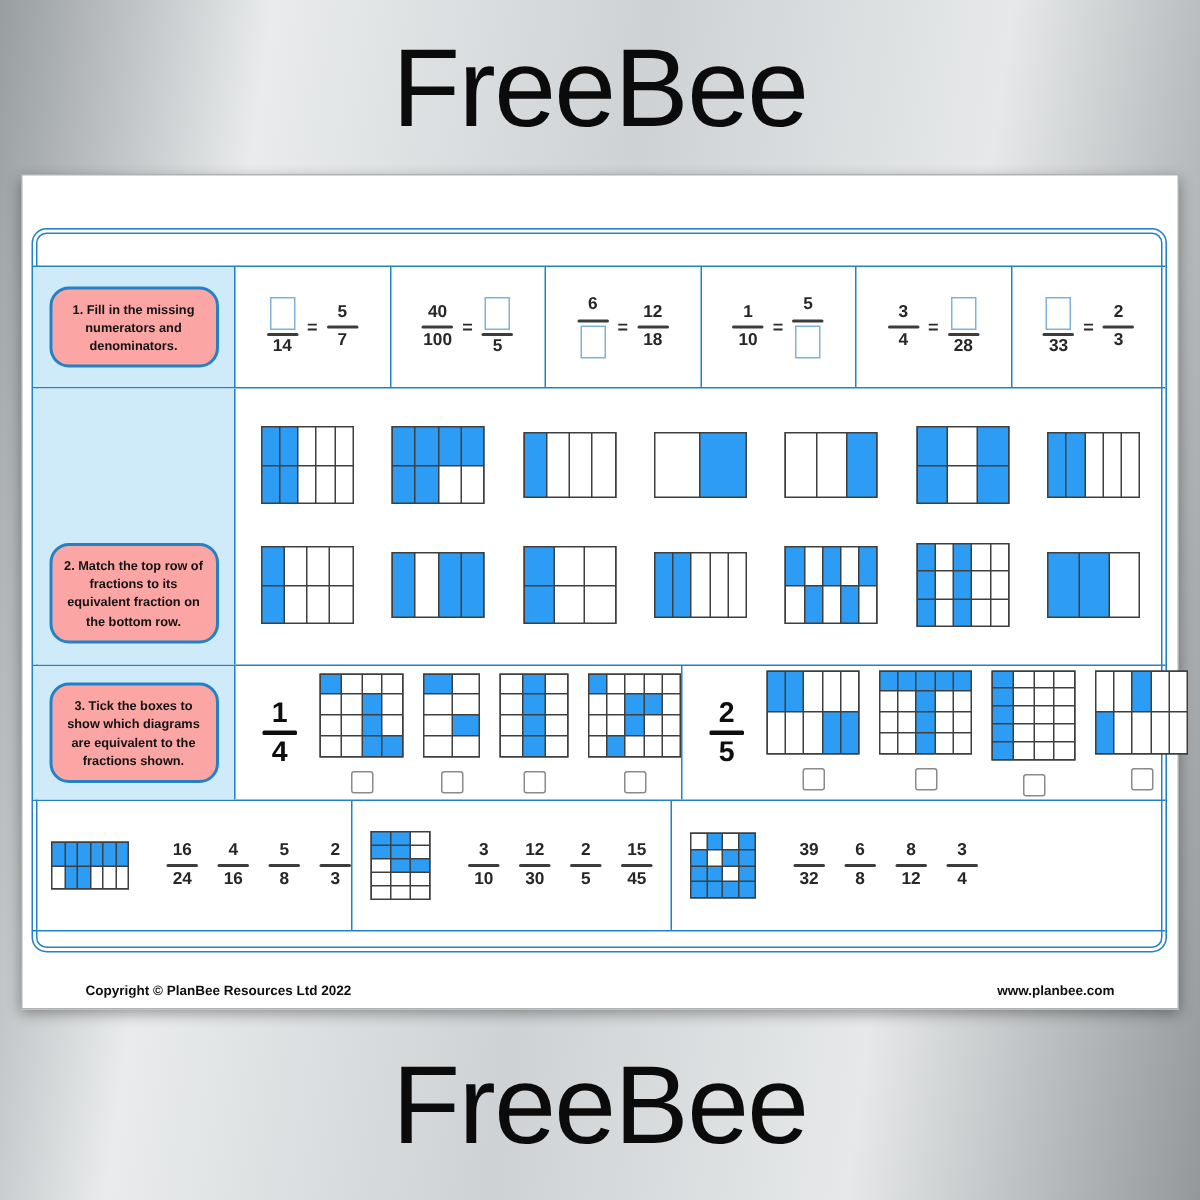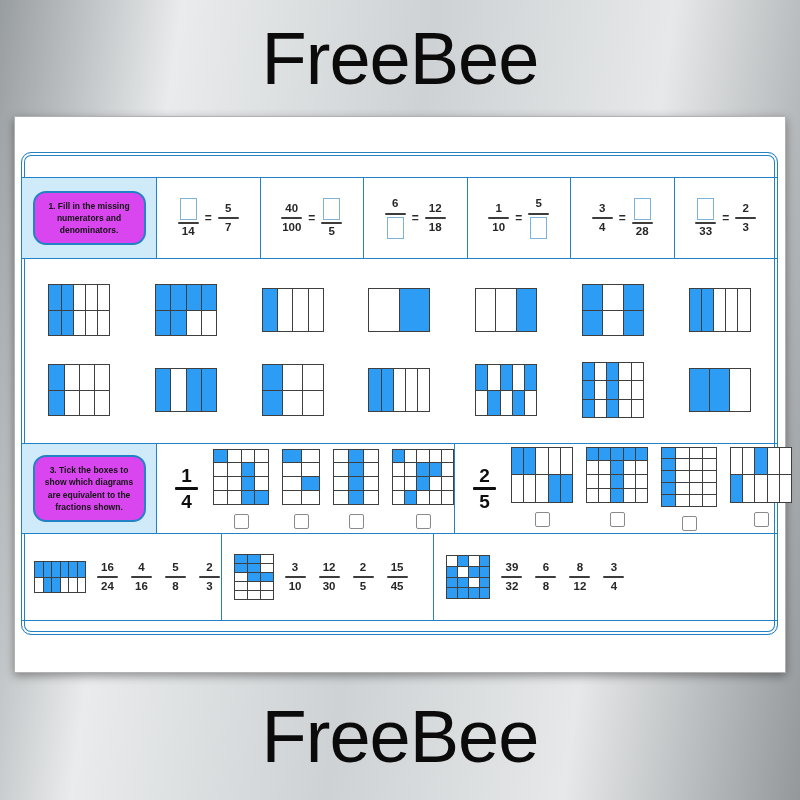--- a/index.html
+++ b/index.html
@@ -24,42 +24,42 @@
     background:#fff; border:3px solid var(--titleblue); border-radius:19px;
     padding:5px 26px; font-size:16px; font-weight:700; color:#0f1e2b;
     z-index:3; white-space:nowrap; box-shadow:0 0 0 2px #fff, 0 0 0 3.5px #7ab2d9; }
 
   .wrow { display:flex; border-top:1.5px solid var(--blue); }
   .wrow.last { border-bottom:1.5px solid var(--blue); }
 
   .label-cell { flex:0 0 135px; width:135px; background:var(--panel);
     border-right:1.5px solid var(--blue); display:flex; align-items:center; justify-content:center; }
   .task-box { width:113px; border:2px solid var(--blue); border-radius:13px;
-    background:#d946ef; padding:7px 5px; font-size:8.5px; font-weight:700;
+    background:#fca5a5; padding:7px 5px; font-size:8.5px; font-weight:700;
     line-height:1.45; text-align:center; color:#131313; }
   .task-box.low { align-self:flex-end; margin-bottom:14px; }
 
   .r1-cells { flex:1; display:flex; }
   .eq-cell { flex:1; display:flex; align-items:center; justify-content:center;
     gap:6px; border-left:1.5px solid var(--blue); }
   .eq-cell:first-child { border-left:none; }
   .equals { font-size:12px; font-weight:700; color:#2a2a2a; }
 
   .r2-area { flex:1; display:flex; flex-direction:column; justify-content:center; gap:26px; }
   .r2-area .diag-row { display:flex; justify-content:space-around; align-items:center; padding:0 4px; }
 
   .r3-area { flex:1; display:flex; }
   .ex3-group { flex:1; display:flex; align-items:center; padding-left:18px; }
   .ex3-group + .ex3-group { border-left:1.5px solid var(--blue); }
   .ex3-diags { display:flex; gap:13px; margin-left:15px; align-items:flex-start; }
   .diag-wrap { display:flex; flex-direction:column; align-items:center; gap:9px; }
   .tickbox { width:15px; height:15px; border:1.5px solid #8a8a8a; border-radius:2px; background:#fff; }
 
   .r4-area { flex:1; display:flex; }
-  .ex4-set { display:flex; align-items:center; gap:11px; padding-left:12px; }
+  .ex4-set { display:flex; align-items:center; gap:25px; padding-left:12px; }
   .ex4-set + .ex4-set { border-left:1.5px solid var(--blue); }
   .ex4-set.s1 { flex:0 0 26.3%; }
   .ex4-set.s2 { flex:0 0 28.2%; }
   .ex4-set.s3 { flex:1; }
   .fracs { display:flex; gap:13px; align-items:center; }
 
   .fgrid { display:grid; background:#3f3f3f; border:1px solid #3f3f3f; gap:1px; }
   .fcell { background:#fff; }
   .fcell.shaded { background:var(--shade); }
 
@@ -174,20 +174,23 @@
             <span class="frac">
               <span class="f-num">2</span>
               <span class="f-bar"></span>
               <span class="f-den">3</span>
             </span>
           </div>
         </div>
     </div>
 
     <div class="wrow" style="height:185px">
+      <div class="label-cell">
+        <div class="task-box low">2. Match the top row of fractions to its equivalent fraction on the bottom row.</div>
+      </div>
       <div class="r2-area">
         <div class="diag-row">
             <div class="fgrid" style="width: 62px; height: 52px; grid-template-columns: repeat(5, 1fr);">
               <div class="fcell shaded"></div>
               <div class="fcell shaded"></div>
               <div class="fcell"></div>
               <div class="fcell"></div>
               <div class="fcell"></div>
               <div class="fcell shaded"></div>
               <div class="fcell shaded"></div>
@@ -614,15 +617,19 @@
                 <span class="f-num">3</span>
                 <span class="f-bar"></span>
                 <span class="f-den">4</span>
               </span>
             </div>
         </div>
       </div>
     </div>
   </div>
 
+  <div class="footer">
+    <span>Copyright © PlanBee Resources Ltd 2022</span>
+    <span>www.planbee.com</span>
+  </div>
 </div>
 
 <div class="banner bottom">FreeBee</div>
 
 </body></html>

